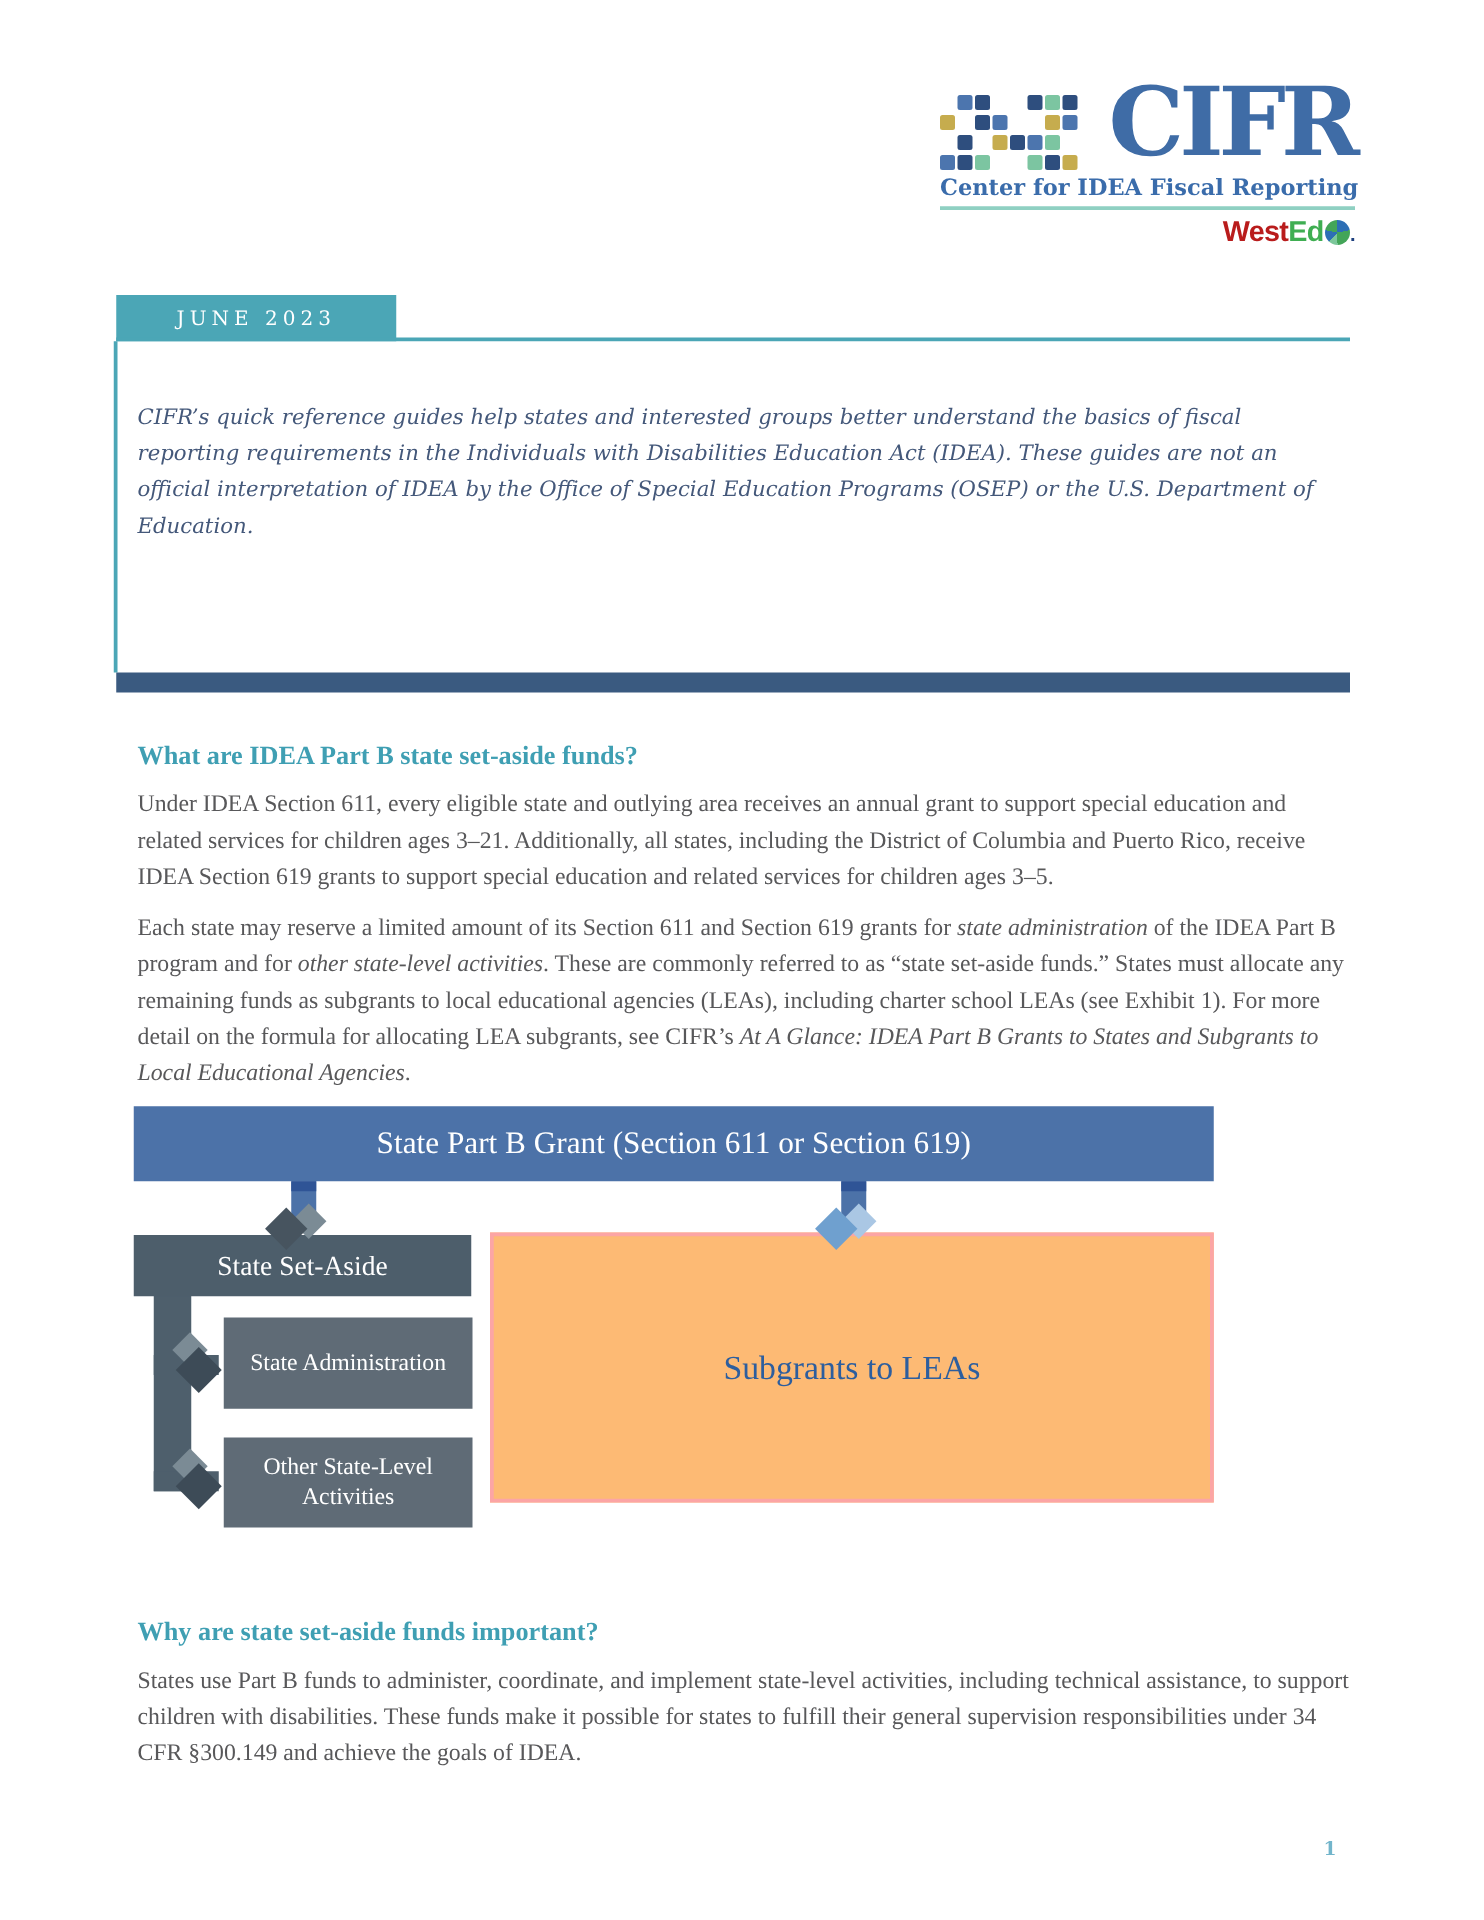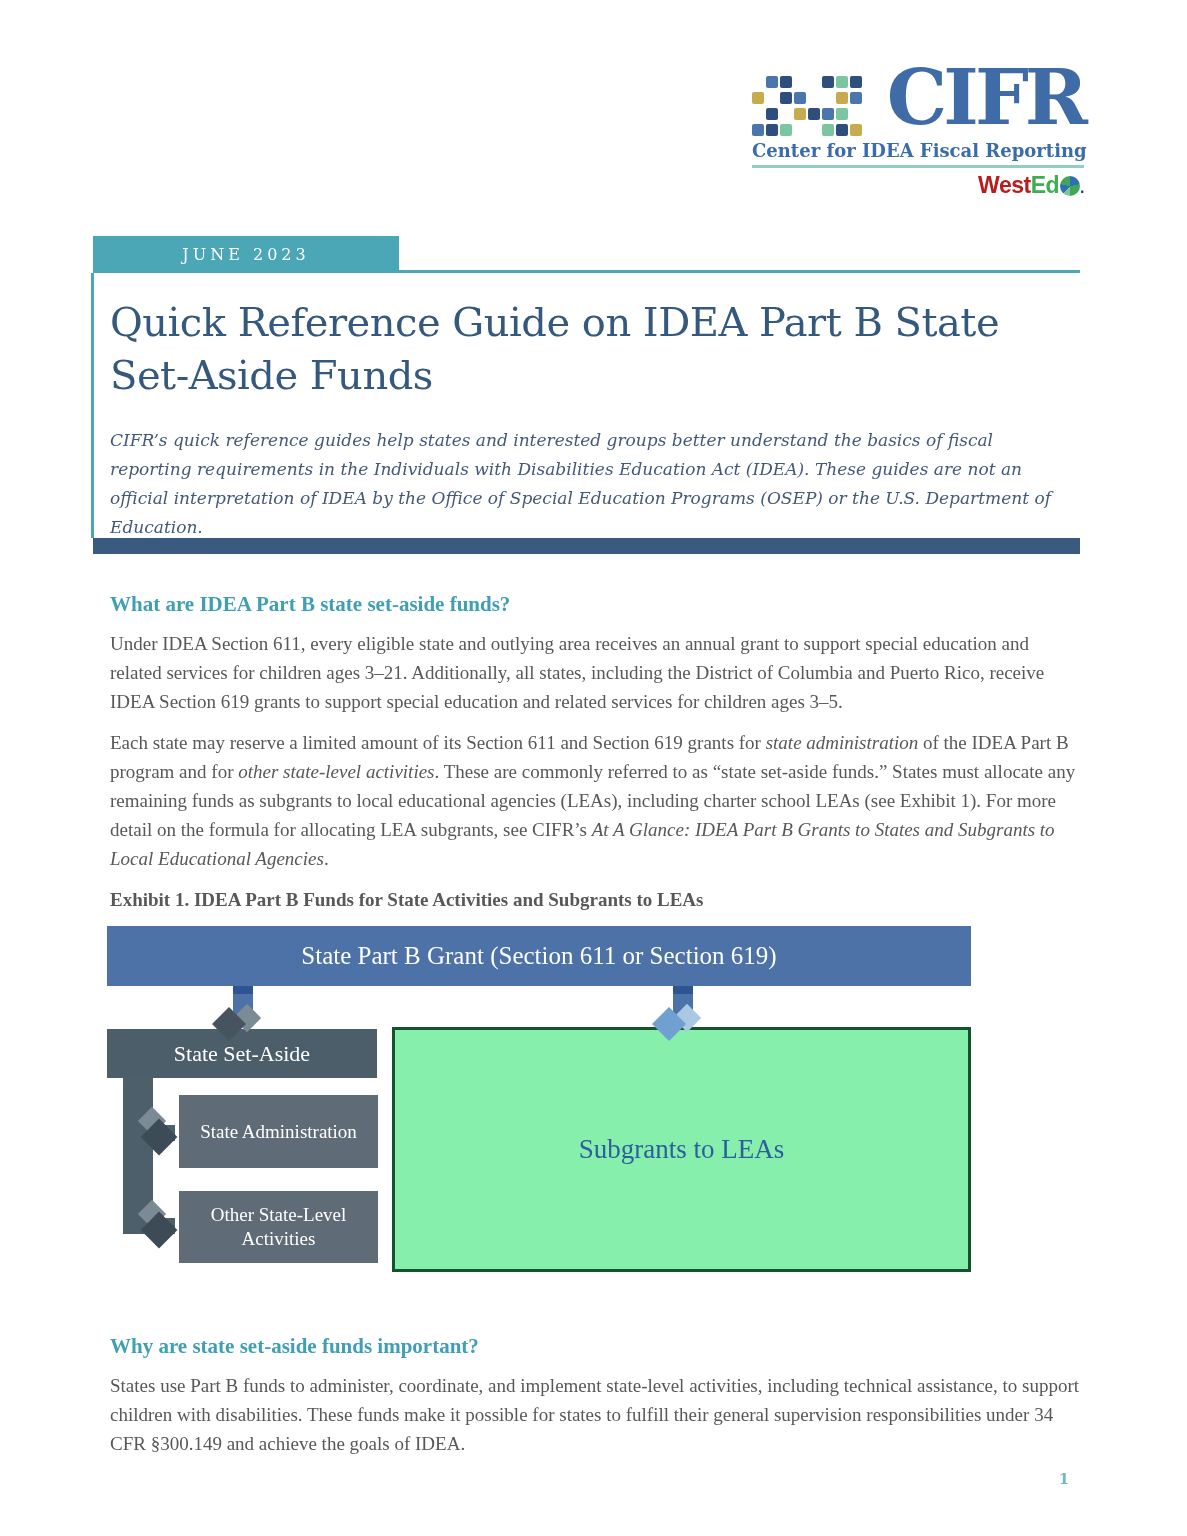--- a/index.html
+++ b/index.html
@@ -34,21 +34,21 @@
   .wested-ed { color:#3fae52; }
   .wested-globe {
     display:inline-block; width:20px; height:20px; border-radius:50%;
     vertical-align:-3px; margin-left:1px;
     background:conic-gradient(#2d6fb5 0 22%, #43a558 22% 50%, #7cc79a 50% 62%, #2d6fb5 62% 78%, #43a558 78% 100%);
   }
   .wested-dot { color:#1d3f7e; font-size:16px; }
 
   
   .banner {
-    position:absolute; left:93px; top:236px; width:306px; height:37px;
+    position:absolute; left:93px; top:236px; width:224px; height:37px;
     background:#4ba6b6; color:#ffffff; font-size:16px; letter-spacing:4px;
     text-align:center; line-height:37px;
   }
   .h-rule { position:absolute; left:93px; top:270px; width:987px; height:3px; background:#4ba6b6; }
   .v-rule { position:absolute; left:91px; top:273px; width:3px; height:265px; background:#4ba6b6; }
 
   
   .title-block { position:absolute; left:110px; top:296px; width:962px; }
   .doc-title {
     font-size:40px; line-height:53px; font-weight:400; color:#34587e;
@@ -101,22 +101,22 @@
   .br2-light { left:35px; top:278px; }
   .br2-dark  { left:39px; top:291px; }
   .gray-box {
     position:absolute; left:72px; width:199px; background:#5f6b76; color:#ffffff;
     font-size:19px; line-height:24px; text-align:center;
     display:flex; align-items:center; justify-content:center; z-index:2; padding:0 10px;
   }
   .gray-box.admin { top:169px; height:73px; }
   .gray-box.osla  { top:265px; height:72px; }
   .subgrants-box {
-    position:absolute; left:285px; top:101px; width:579px; height:245px;
-    background:#86efac; border:3px solid #14532d; z-index:1;
+    position:absolute; left:285px; top:101px; width:579px; height:216px;
+    background:#fdba74; border:3px solid #fca5a5; z-index:1;
     display:flex; align-items:center; justify-content:center;
     color:#2d5e9e; font-size:27px;
   }
 
   .page-number {
     position:absolute; left:1052px; top:1470px; width:24px; text-align:center;
     color:#72b5cb; font-size:15px; font-weight:700;
   }
 </style>
 </head>
@@ -167,30 +167,28 @@
     <div class="wested-row">
       <span class="wested-west">West</span><span class="wested-ed">Ed</span><span class="wested-globe"></span><span class="wested-dot">.</span>
     </div>
   </div>
 
   <div class="banner">JUNE 2023</div>
   <div class="h-rule"></div>
   <div class="v-rule"></div>
 
   <div class="title-block">
-    <h1 class="doc-title">Quick Reference Guide on IDEA Part B State Set-Aside Funds</h1>
     <p class="doc-intro">CIFR’s quick reference guides help states and interested groups better understand the basics of fiscal reporting requirements in the Individuals with Disabilities Education Act (IDEA). These guides are not an official interpretation of IDEA by the Office of Special Education Programs (OSEP) or the U.S. Department of Education.</p>
   </div>
   <div class="divider-bar"></div>
 
   <div class="content">
     <h2>What are IDEA Part B state set-aside funds?</h2>
     <p>Under IDEA Section 611, every eligible state and outlying area receives an annual grant to support special education and related services for children ages 3–21. Additionally, all states, including the District of Columbia and Puerto Rico, receive IDEA Section 619 grants to support special education and related services for children ages 3–5.</p>
     <p><span>Each state may reserve a limited amount of its Section 611 and Section 619 grants for </span><em>state administration</em><span> of the IDEA Part B program and for </span><em>other state-level activities</em><span>. These are commonly referred to as “state set-aside funds.” States must allocate any remaining funds as subgrants to local educational agencies (LEAs), including charter school LEAs (see Exhibit 1).  For more detail on the formula for allocating LEA subgrants, see CIFR’s </span><em>At A Glance: IDEA Part B Grants to States and Subgrants to Local Educational Agencies</em><span>.</span></p>
-    <p class="exhibit-caption">Exhibit 1. IDEA Part B Funds for State Activities and Subgrants to LEAs</p>
 
     <div class="diagram">
       <div class="dg-header">State Part B Grant (Section 611 or Section 619)</div>
 
       <div class="stem left"></div>
       <div class="stem-cap cap left"></div>
       <div class="diamond chev-left-light"></div>
       <div class="diamond chev-left-dark"></div>
 
       <div class="stem right"></div>

